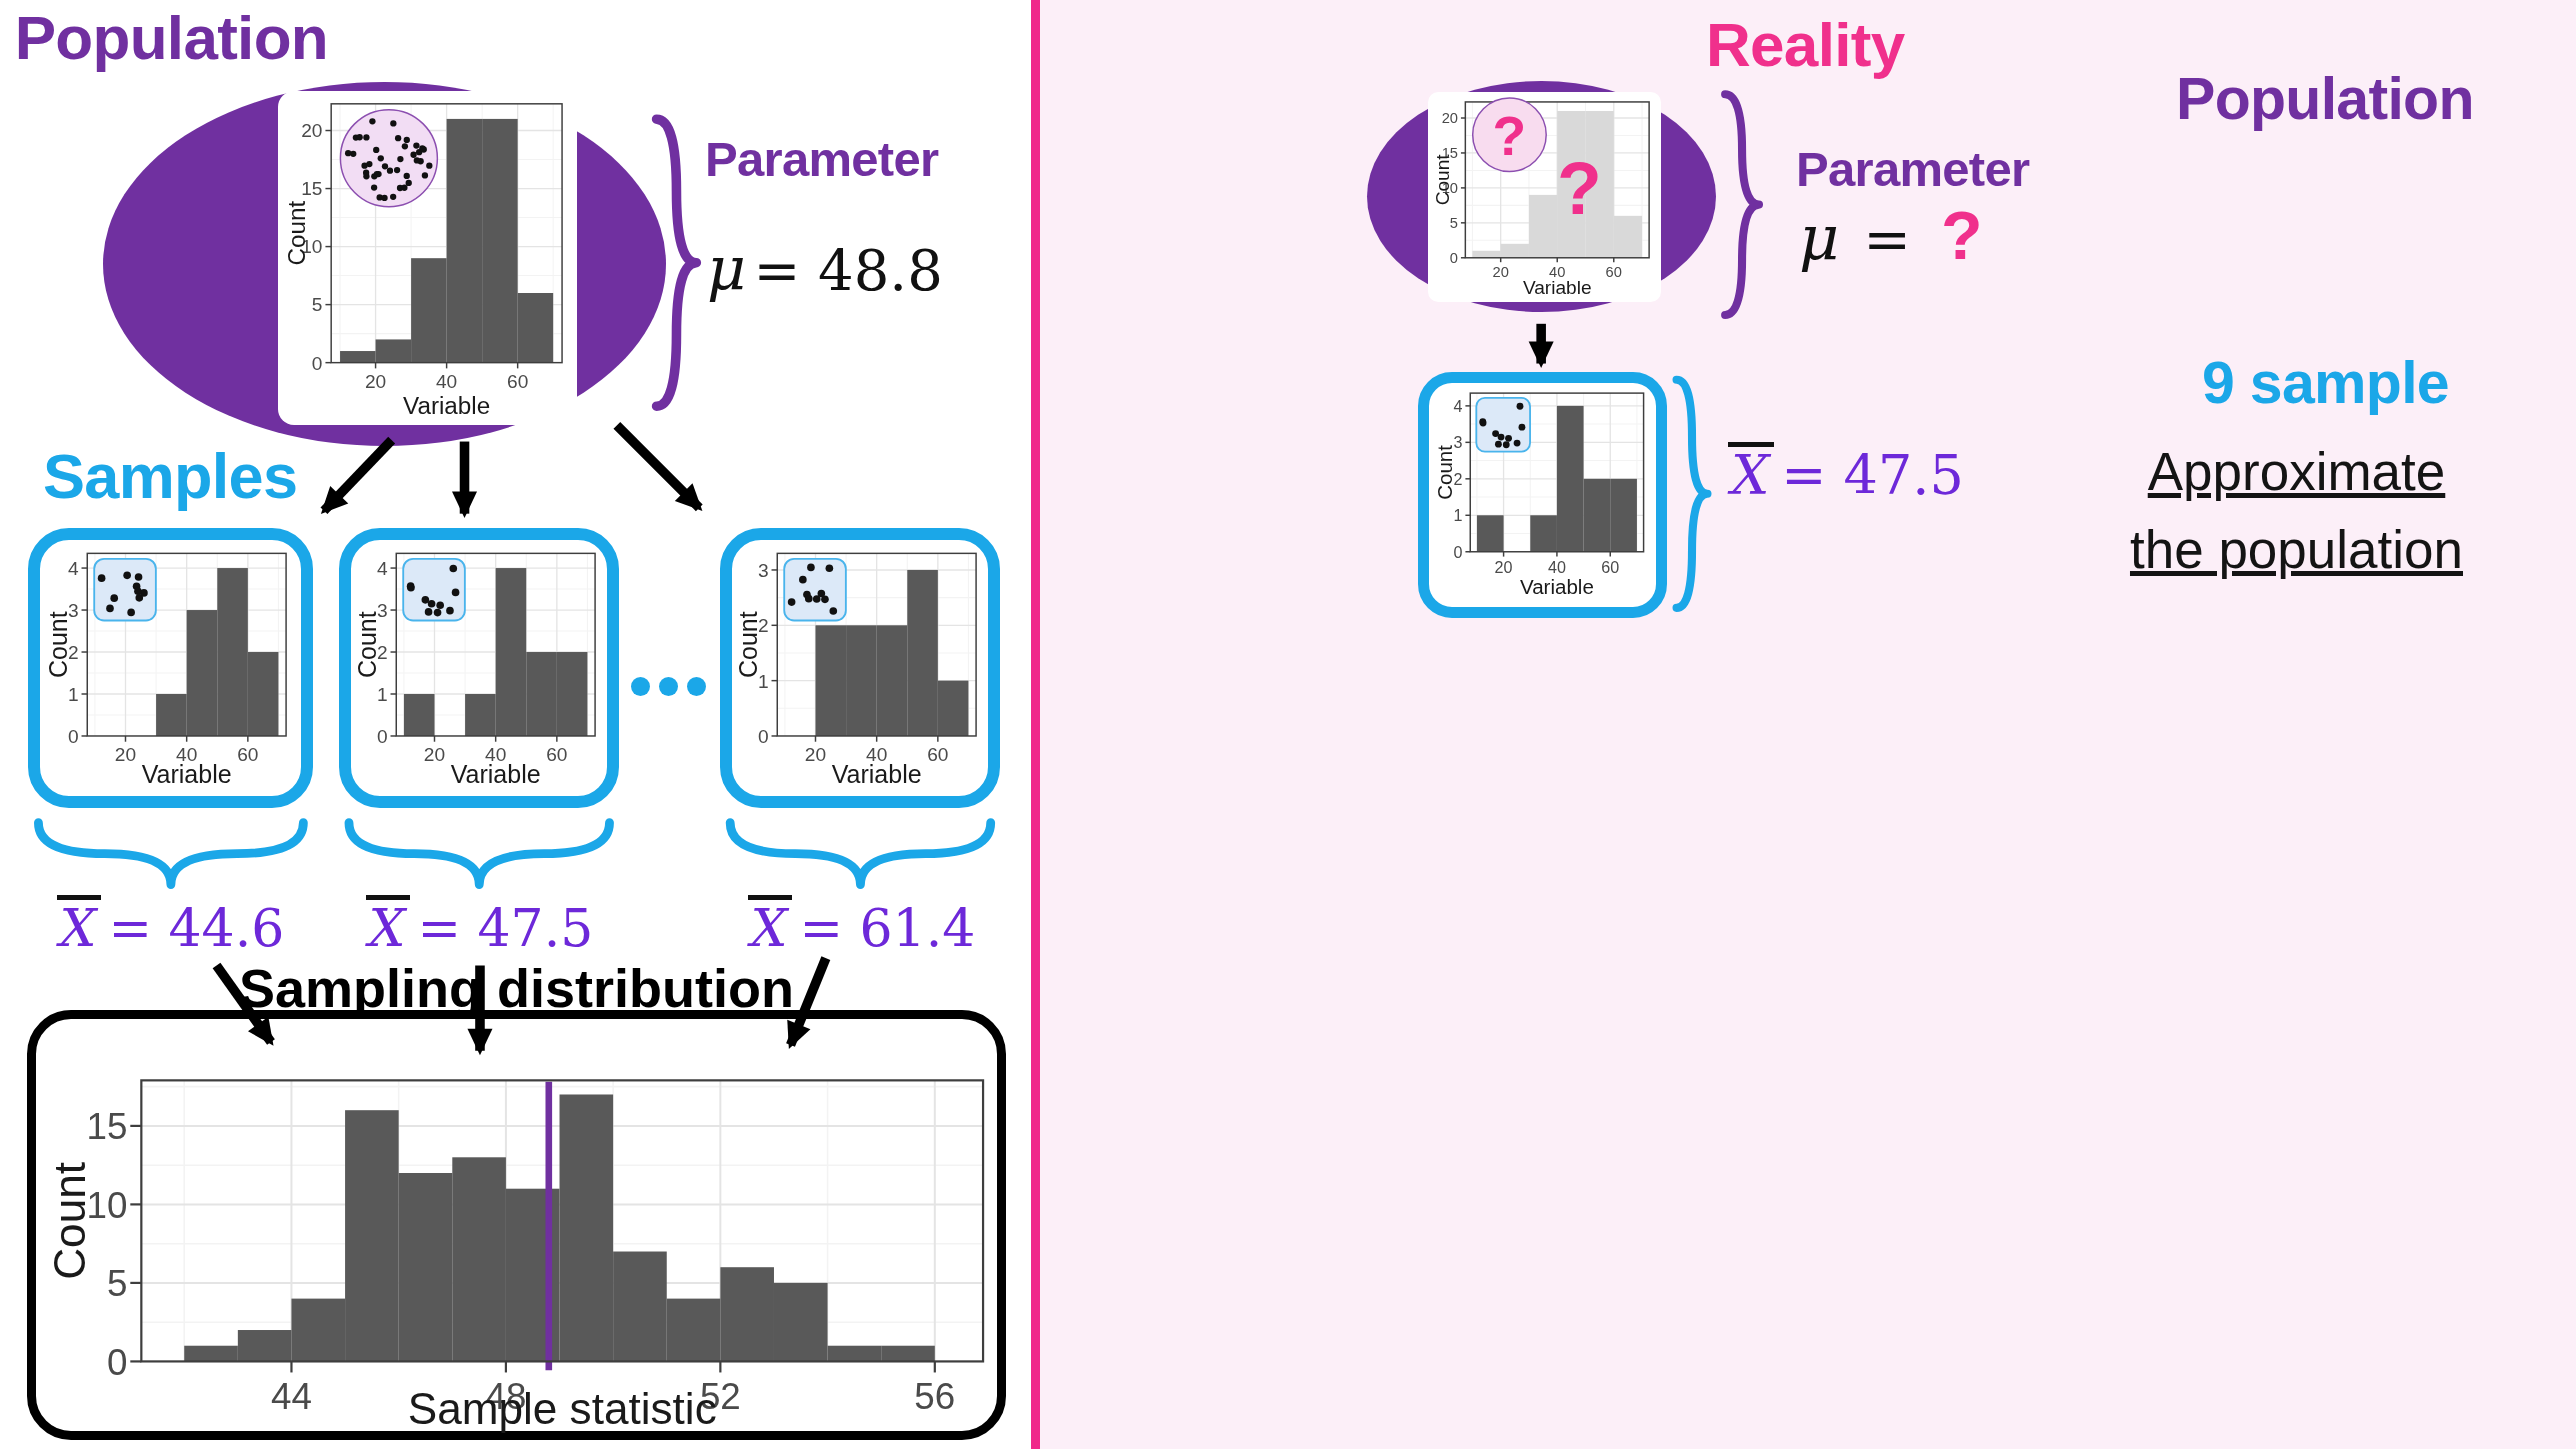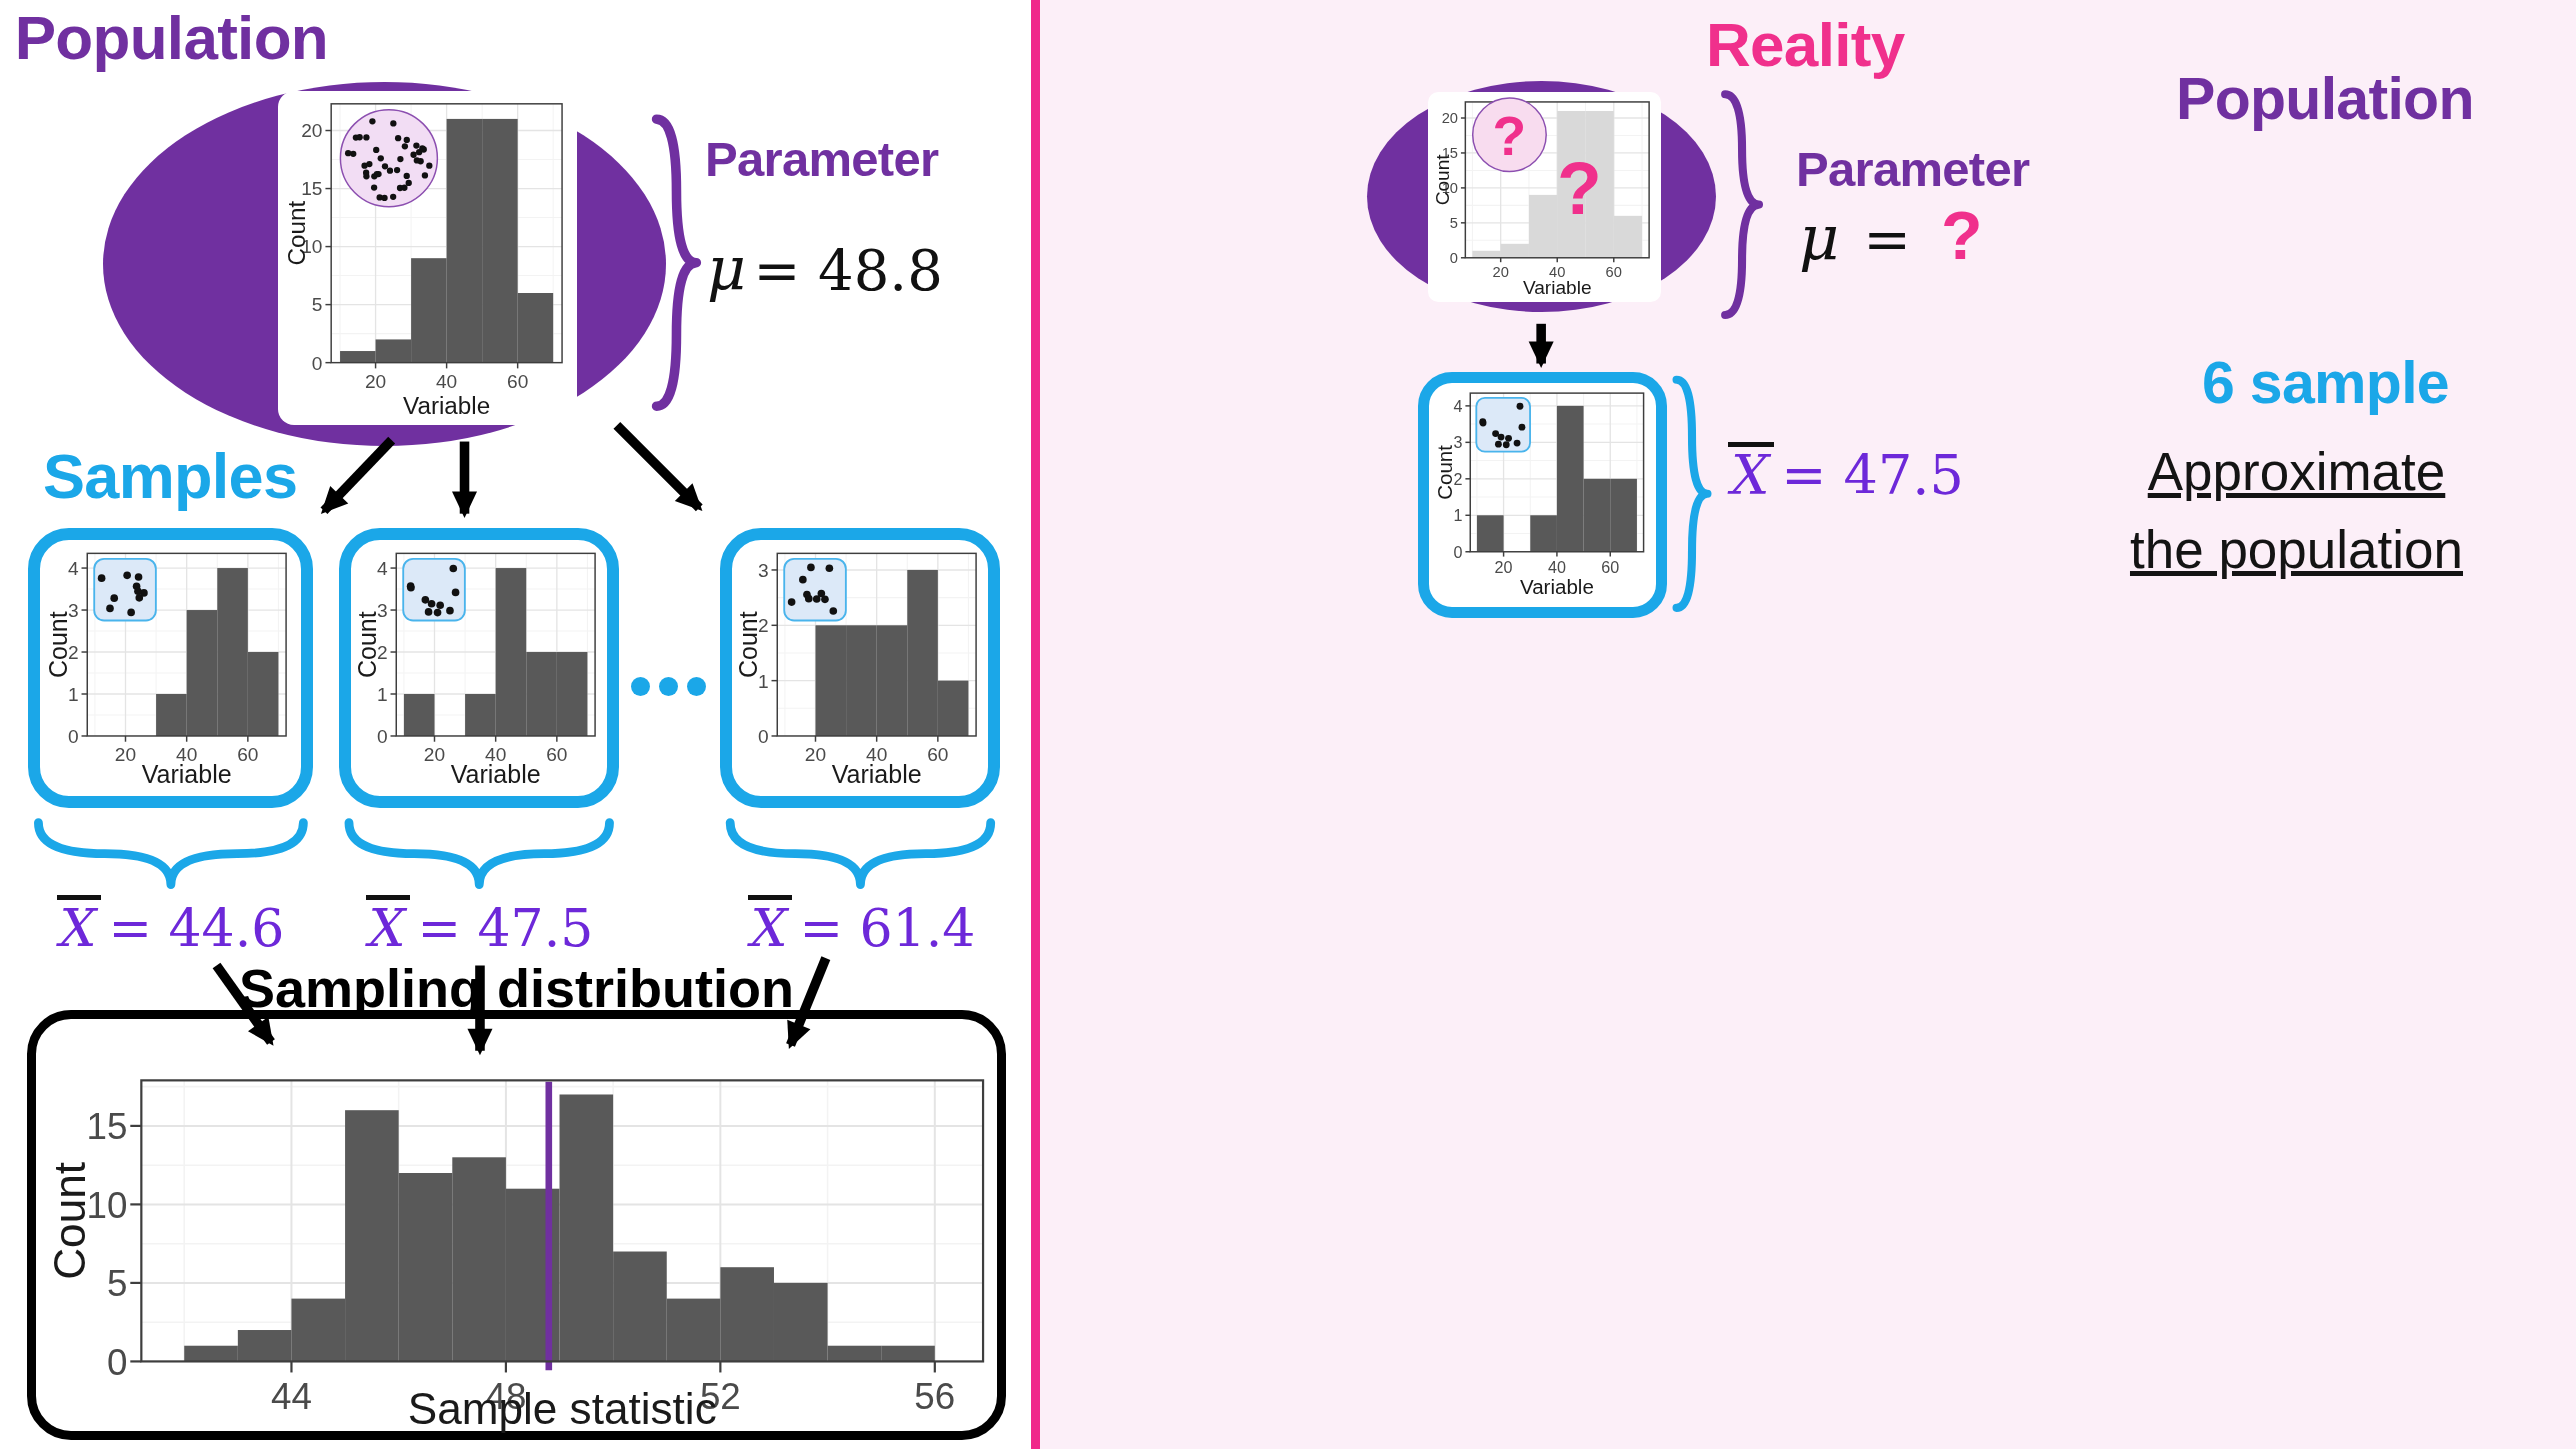--- a/index.html
+++ b/index.html
@@ -494,21 +494,21 @@
           <circle cx="100.12707174269849" cy="69.57849179883492" r="4.6579999999999995" fill="#111"></circle>
         </svg>
       </div>
   </div>
 
   <div class="abs xbar-row" style="left:1728px;top:442px;font-size:54px;">
     <span class="ovx">X</span><span class="mv">= 47.5</span>
   </div>
 
   <div class="abs heading purple" style="left:2176px;top:65px;font-size:59px;">Population</div>
-  <div class="abs heading cyan" style="left:2202px;top:349px;font-size:59px;">6 sample</div>
+  <div class="abs heading cyan" style="left:2202px;top:349px;font-size:59px;">9 sample</div>
   <div class="abs approx" style="left:2039px;top:433px;width:515px;text-decoration:underline;">
     <div>Approximate</div>
     <div>the population</div>
   </div>
 
   <svg class="abs" style="left:0;top:0;pointer-events:none;" width="2576" height="1449" viewBox="0 0 3500 1969">
     <defs>
       <marker id="ah" markerUnits="userSpaceOnUse" markerWidth="46" markerHeight="46" refX="32" refY="20" orient="auto">
         <path d="M2,3 L38,20 L2,37 Z" fill="#000"></path>
       </marker>

